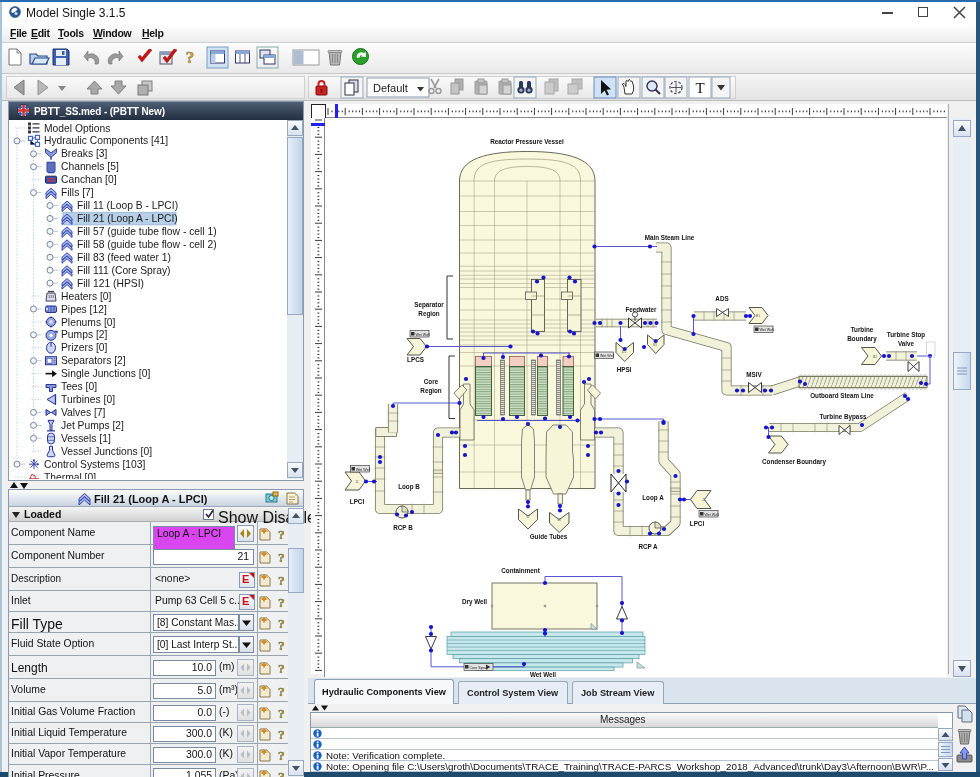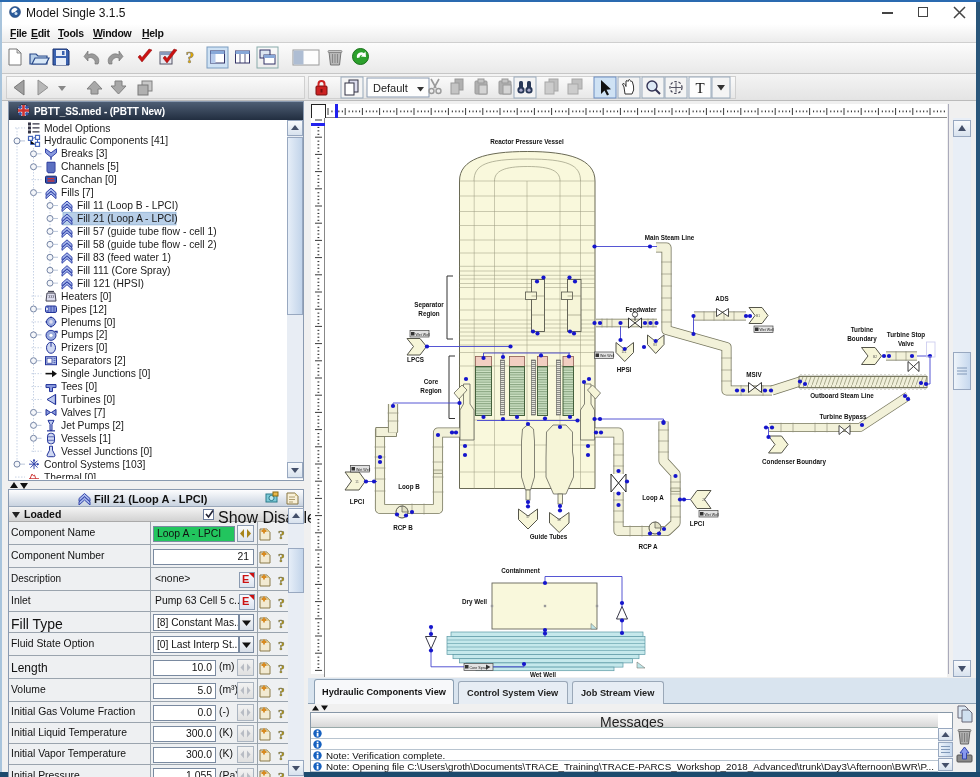--- a/index.html
+++ b/index.html
@@ -478,21 +478,21 @@
 <div class="abs" style="left:24px;top:508px;font-size:10.5px;font-weight:bold;color:#111">Loaded</div>
 <div class="abs" style="left:203px;top:509px;width:11px;height:11px;background:#fff;border:1px solid #6a7a9a"></div>
 <svg class="abs" style="left:204px;top:509px" width="11" height="11">
       <path d="M2,5 L4.5,8 L9,1.5" fill="none" stroke="#223" stroke-width="1.6"></path>
     </svg>
 <div class="abs" style="left:218px;top:509px;font-size:16px;color:#111">Show Disabled</div>
 <div class="abs" style="left:9px;top:522px;width:279px;height:23px;border-bottom:1px solid #9aa4ae"></div>
     <div class="abs" style="left:11px;top:527.0px;font-size:10.4px;color:#111;white-space:nowrap">Component Name</div>
     <div class="abs" style="left:150px;top:522px;width:1px;height:23px;background:#9aa4ae"></div>
     <div class="abs" style="left:257px;top:522px;width:1px;height:23px;background:#9aa4ae"></div>
-    <div class="abs" style="left:153px;top:525.5px;width:82px;height:16px;background:#22c55e;border:1px solid #7a8aa0;font-size:10.4px;padding:1px 3px;color:#111">Loop A - LPCI</div>
+    <div class="abs" style="left:153px;top:525.5px;width:82px;height:24px;background:#d946ef;border:1px solid #7a8aa0;font-size:10.4px;padding:1px 3px;color:#111">Loop A - LPCI</div>
     <div class="abs" style="left:237px;top:525.0px;width:17px;height:17px;background:linear-gradient(#fafbfc,#dde4ec);border:1px solid #8a9ab0"></div>
     <svg class="abs" style="left:237px;top:525.0px" width="17" height="17">
       <path d="M7,4 L3,8.5 L7,13 Z" fill="#a8841a"></path>
       <path d="M10,4 L14,8.5 L10,13 Z" fill="#a8841a"></path>
     </svg>
     <svg class="abs" style="left:259px;top:525.5px" width="30" height="15" viewBox="0 0 30 15">
 <g>
         <path d="M1,3 h7 l3,3 v8 h-10 z" fill="#f2ead2" stroke="#8a7a4a"></path>
         <path d="M8,3 l3,3 h-3 z" fill="#d8c890"></path>
         <path d="M5,2.5 v5 M2.5,5 h5" stroke="#d88a20" stroke-width="1.8"></path>
@@ -1079,21 +1079,21 @@
 <div class="abs" style="left:458px;top:681px;width:110px;height:23px;background:#e7edf4;border:1px solid #9aa8b8;border-bottom:none;border-radius:3px 3px 0 0"></div>
 <div class="abs" style="left:467px;top:688px;font-size:9.2px;font-weight:bold;color:#222">Control System View</div>
 <div class="abs" style="left:572px;top:681px;width:92px;height:23px;background:#e7edf4;border:1px solid #9aa8b8;border-bottom:none;border-radius:3px 3px 0 0"></div>
 <div class="abs" style="left:581px;top:688px;font-size:9.2px;font-weight:bold;color:#222">Job Stream View</div>
 <svg class="abs" style="left:311px;top:704px" width="26" height="8">
       <path d="M1,6.5 L4.5,1.5 L8,6.5 Z" fill="#111"></path>
       <path d="M10,1.5 L13.5,6.5 L17,1.5 Z" fill="#111"></path>
     </svg>
 <div class="abs" style="left:310px;top:712px;width:643px;height:60px;background:#fff;border:1px solid #8898a8"></div>
 <div class="abs" style="left:311px;top:713px;width:627px;height:15px;background:linear-gradient(#fbfbfb,#d7d7d7);border-bottom:1px solid #9aa"></div>
-<div class="abs" style="left:600px;top:714px;font-size:14px;color:#222">Messages</div>
+<div class="abs" style="left:600px;top:714px;font-size:10px;color:#222">Messages</div>
 <div class="abs" style="left:311px;top:728px;width:627px;height:11px;border-bottom:1px solid #b8c4d0;background:#fff"></div>
 <svg class="abs" style="left:313px;top:729px" width="9" height="9">
       <circle cx="4.5" cy="4.5" r="4.2" fill="#1560c0"></circle>
       <rect x="3.7" y="1.5" width="1.8" height="1.8" fill="#fff"></rect>
       <rect x="3.7" y="4" width="1.8" height="3.5" fill="#fff"></rect>
     </svg>
 <div class="abs" style="left:311px;top:739px;width:627px;height:11px;border-bottom:1px solid #b8c4d0;background:#fff"></div>
 <svg class="abs" style="left:313px;top:740px" width="9" height="9">
       <circle cx="4.5" cy="4.5" r="4.2" fill="#1560c0"></circle>
       <rect x="3.7" y="1.5" width="1.8" height="1.8" fill="#fff"></rect>

